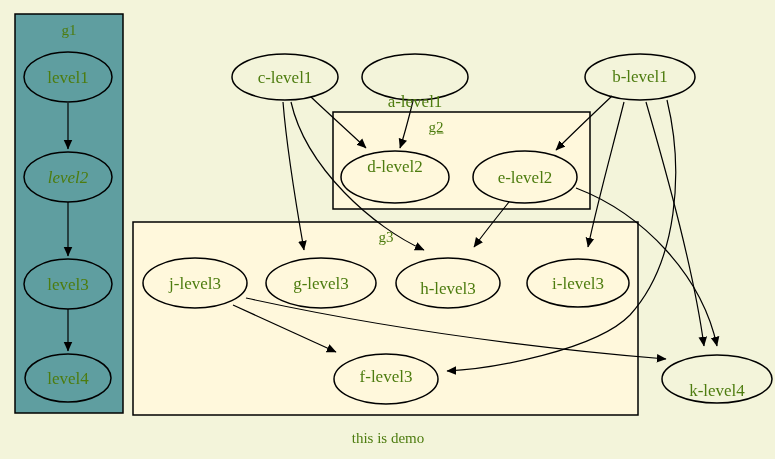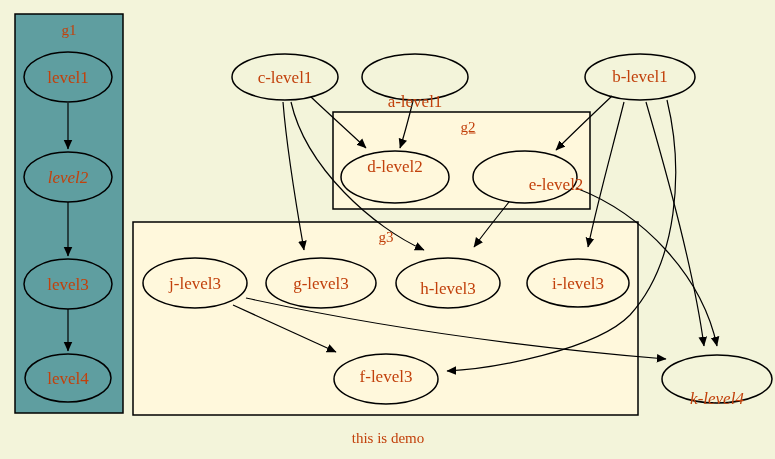--- a/index.html
+++ b/index.html
@@ -12,32 +12,32 @@
     overflow:hidden;
   }
   #canvas{position:absolute;left:0;top:0;width:775px;height:459px;}
   svg{position:absolute;left:0;top:0;}
   .lbl{
     position:absolute;
     transform:translate(-50%,-50%);
     white-space:nowrap;
     font-size:17px;
     line-height:1;
-    color:#c2410c;
+    color:#4d7c0f;
   }
   .cluster-lbl,.caption{font-size:15px;}
   
   .p-level1{left:68px;top:77px;text-align:right;}   .p-level2{left:68px;top:177px;font-style:italic;}
   .p-level3{left:68px;top:284px;}  .p-level4{left:68px;top:378px;}
   .p-c{left:285px;top:77px;}  .p-a{left:415px;top:77px;margin-top:24px;}  .p-b{left:640px;top:76px;}
-  .p-d{left:395px;top:166px;} .p-e{left:525px;top:184px;margin-left:31px;}
+  .p-d{left:395px;top:166px;} .p-e{left:525px;top:177px;}
   .p-j{left:195px;top:283px;} .p-g{left:321px;top:283px;}
   .p-h{left:448px;top:288px;} .p-i{left:578px;top:283px;}
-  .p-f{left:386px;top:376px;} .p-k{left:717px;top:398px;font-style:italic;}
-  .p-g1{left:69px;top:30px;}  .p-g2{left:468px;top:127px;text-decoration:underline;} .p-g3{left:386px;top:237px;}
+  .p-f{left:386px;top:376px;} .p-k{left:717px;top:390px;}
+  .p-g1{left:69px;top:30px;}  .p-g2{left:436px;top:127px;text-decoration:underline;} .p-g3{left:386px;top:237px;}
   .p-caption{left:388px;top:438px;}
   .edge{fill:none;stroke:#000;stroke-width:1.2;}
   .node{fill:none;stroke:#000;stroke-width:1.5;}
   .cluster{stroke:#000;stroke-width:1.5;}
 </style>
 </head>
 <body>
 
 <div id="canvas">
 

